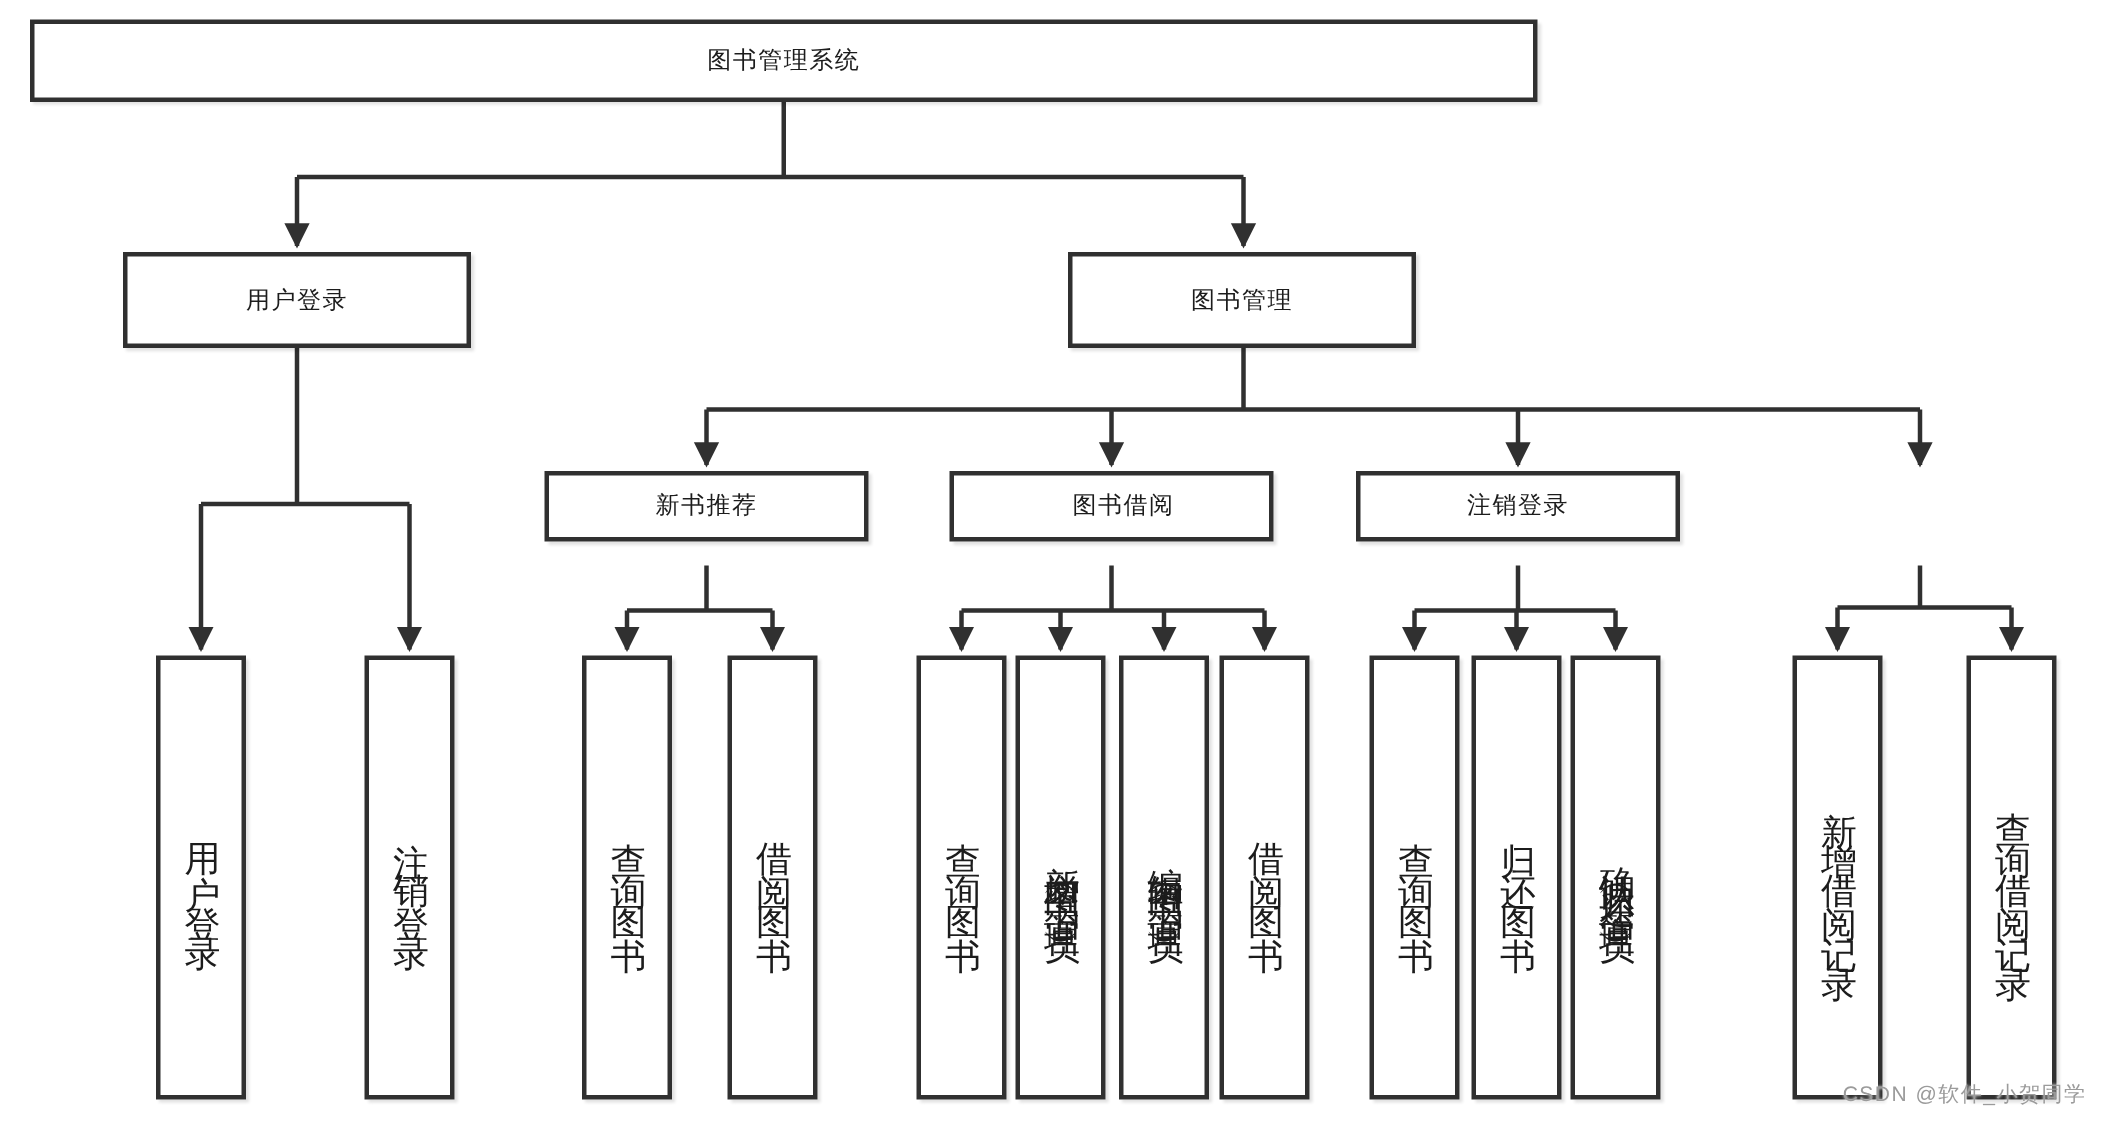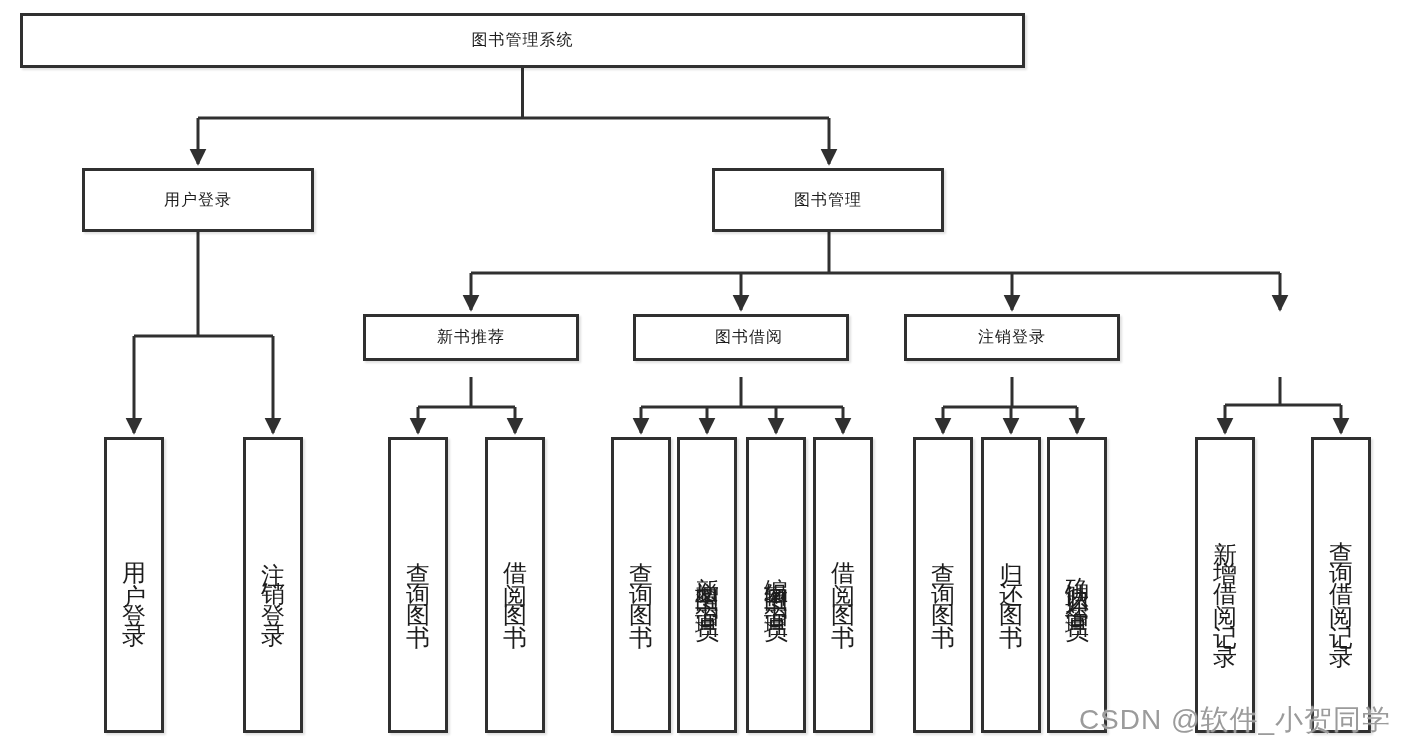--- a/index.html
+++ b/index.html
@@ -42,21 +42,21 @@
     position:absolute;
     top:437px;width:60px;height:296px;
     writing-mode:vertical-rl;
     text-orientation:mixed;
     font-size:24px;
     letter-spacing:20px;
   }
   .wm{
     position:absolute;
     right:14px;bottom:8px;
-    font-size:28px;
+    font-size:14px;
     color:var(--wm);
     letter-spacing:1px;
     text-shadow:0 0 2px #ffffff;
     white-space:nowrap;
   }
 </style>
 </head>
 <body>
 
 <div class="stage">

